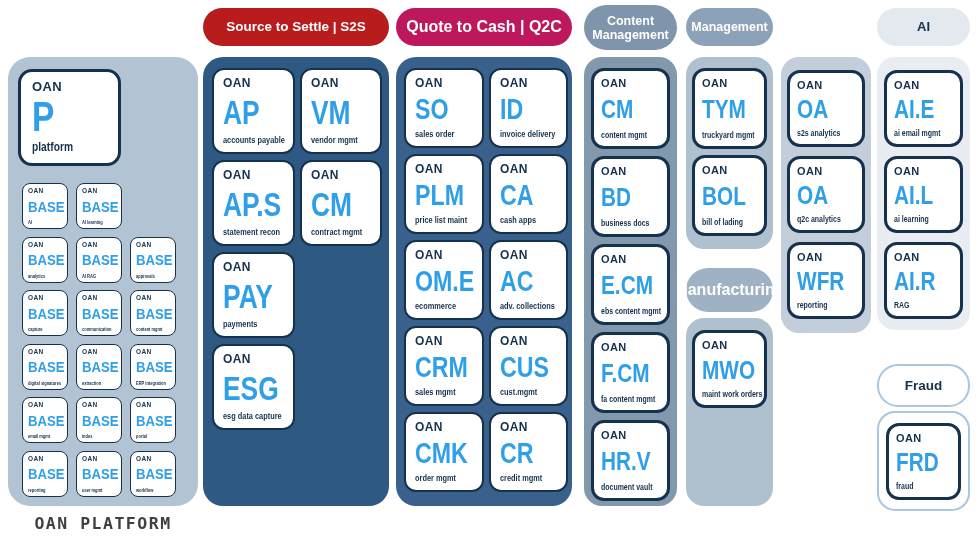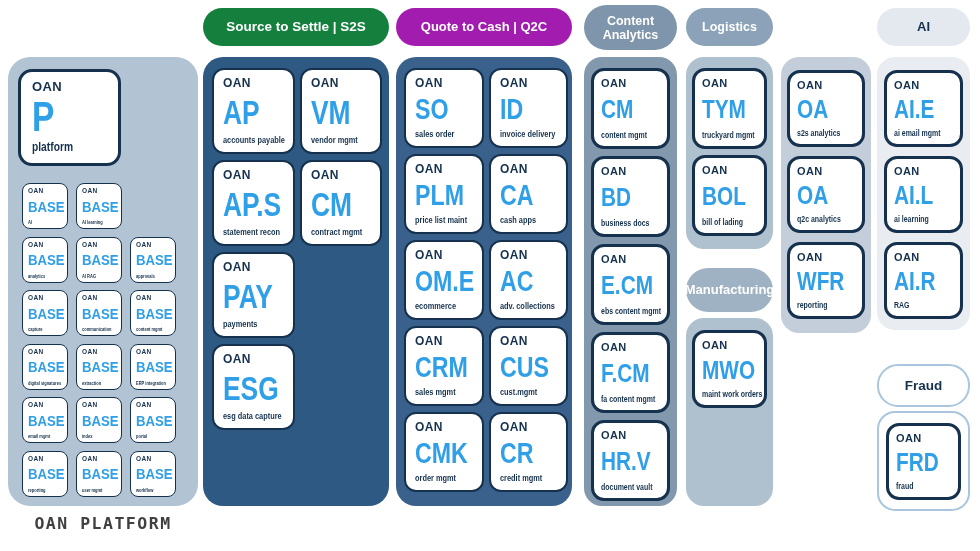--- a/index.html
+++ b/index.html
@@ -3,25 +3,25 @@
 <meta charset="utf-8">
 <style>
   html,body{margin:0;padding:0;background:#fff;}
   .stage{position:relative;width:980px;height:551px;background:#ffffff;
          font-family:"Liberation Sans",sans-serif;overflow:hidden;}
 
   
   .pill{position:absolute;display:flex;align-items:center;justify-content:center;
         text-align:center;color:#ffffff;font-weight:700;border-radius:24px;
         line-height:1.12;box-sizing:border-box;}
-  #pill-s2s  {left:203px;top:8px;  width:186px;height:38px;background:#15803d;font-size:13.5px;}
-  #pill-q2c  {left:396px;top:8px;  width:176px;height:38px;background:#a21caf;font-size:13px;}
+  #pill-s2s  {left:203px;top:8px;  width:186px;height:38px;background:#b91c1c;font-size:13.5px;}
+  #pill-q2c  {left:396px;top:8px;  width:176px;height:38px;background:#be185d;font-size:16px;}
   #pill-cm   {left:584px;top:5px;  width:93px; height:45px;background:#7e95ab;font-size:12.5px;padding:0 7px;}
   #pill-log  {left:686px;top:8px;  width:87px; height:38px;background:#8ba2b9;font-size:12.5px;}
-  #pill-mfg  {left:686px;top:268px;width:87px; height:44px;background:#9fb2c3;font-size:13px;}
+  #pill-mfg  {left:686px;top:268px;width:87px; height:44px;background:#9fb2c3;font-size:16px;}
   #pill-ar   {left:781px;top:5px;  width:90px; height:45px;background:#b7c5d3;font-size:12.5px;padding:0 9px;}
   #pill-ai   {left:877px;top:8px;  width:93px; height:38px;background:#e3e9ef;color:#15314d;font-size:13px;}
   #pill-fraud{left:877px;top:364px;width:93px; height:43px;background:#ffffff;border:2px solid #a9c6de;
               color:#15314d;font-size:13.5px;border-radius:21px;}
 
   
   .body{position:absolute;border-radius:20px;box-sizing:border-box;}
   #body-platform{left:8px;  top:57px;width:190px;height:449px;background:#b2c3d3;border-radius:22px;}
   #body-s2s     {left:203px;top:57px;width:186px;height:449px;background:#2d5983;}
   #body-q2c     {left:396px;top:57px;width:176px;height:449px;background:#39618c;}
@@ -91,22 +91,22 @@
   #caption-platform{left:8px;top:514px;width:190px;color:#404040;}
   #caption-products{left:203px;top:514px;width:767px;color:#1d3b63;}
 </style>
 </head>
 <body>
 
 <div class="stage">
 
   <div class="pill" id="pill-s2s">Source to Settle | S2S</div>
   <div class="pill" id="pill-q2c">Quote to Cash | Q2C</div>
-  <div class="pill" id="pill-cm">Content Analytics</div>
-  <div class="pill" id="pill-log">Logistics</div>
+  <div class="pill" id="pill-cm">Content Management</div>
+  <div class="pill" id="pill-log">Management</div>
   <div class="pill" id="pill-mfg">Manufacturing</div>
   <div class="pill" id="pill-ai">AI</div>
   <div class="pill" id="pill-fraud">Fraud</div>
 
   <div class="body" id="body-platform">
     <div class="card p-card">
       <span class="brand">OAN</span>
       <span class="acro">P</span>
       <span class="label">platform</span>
     </div>

